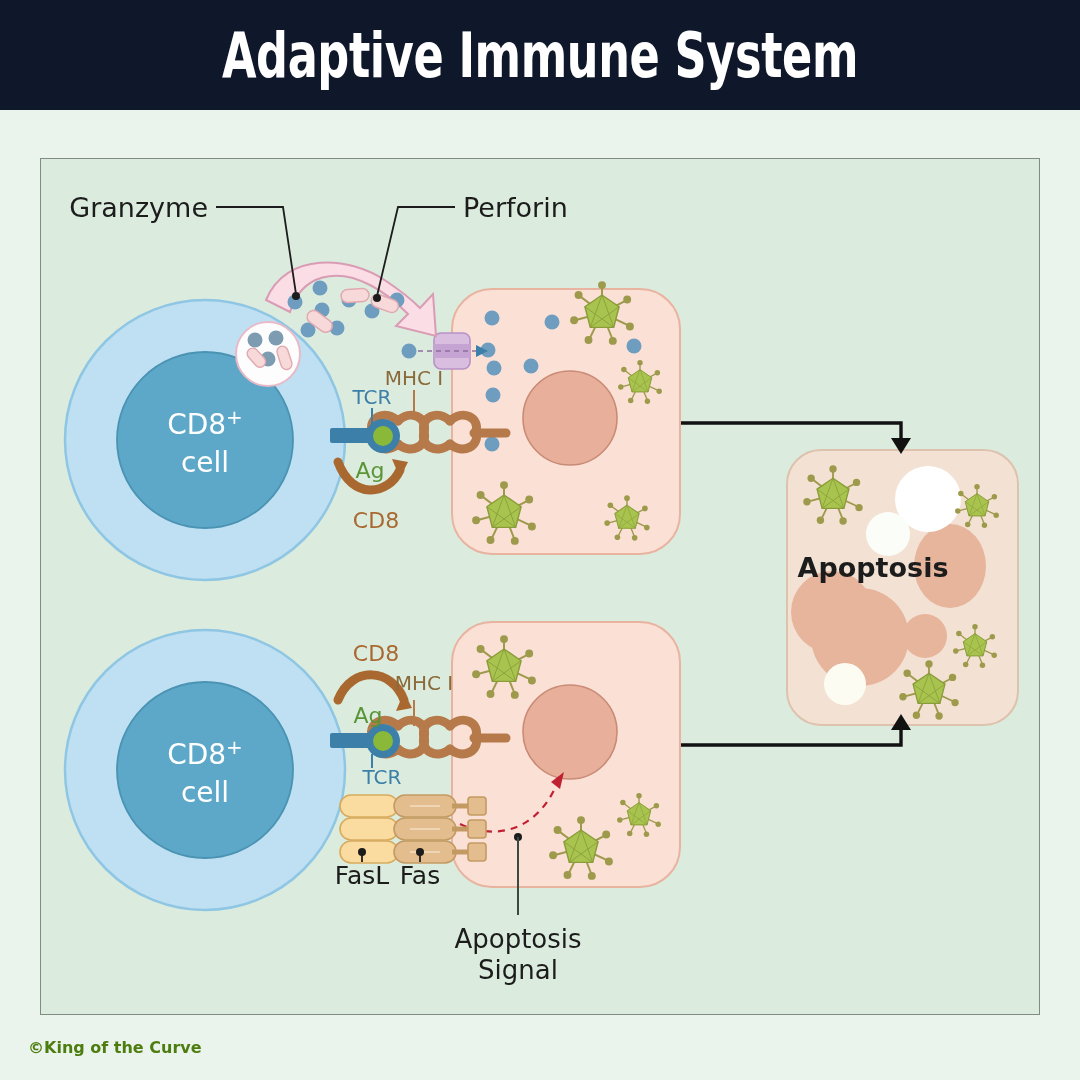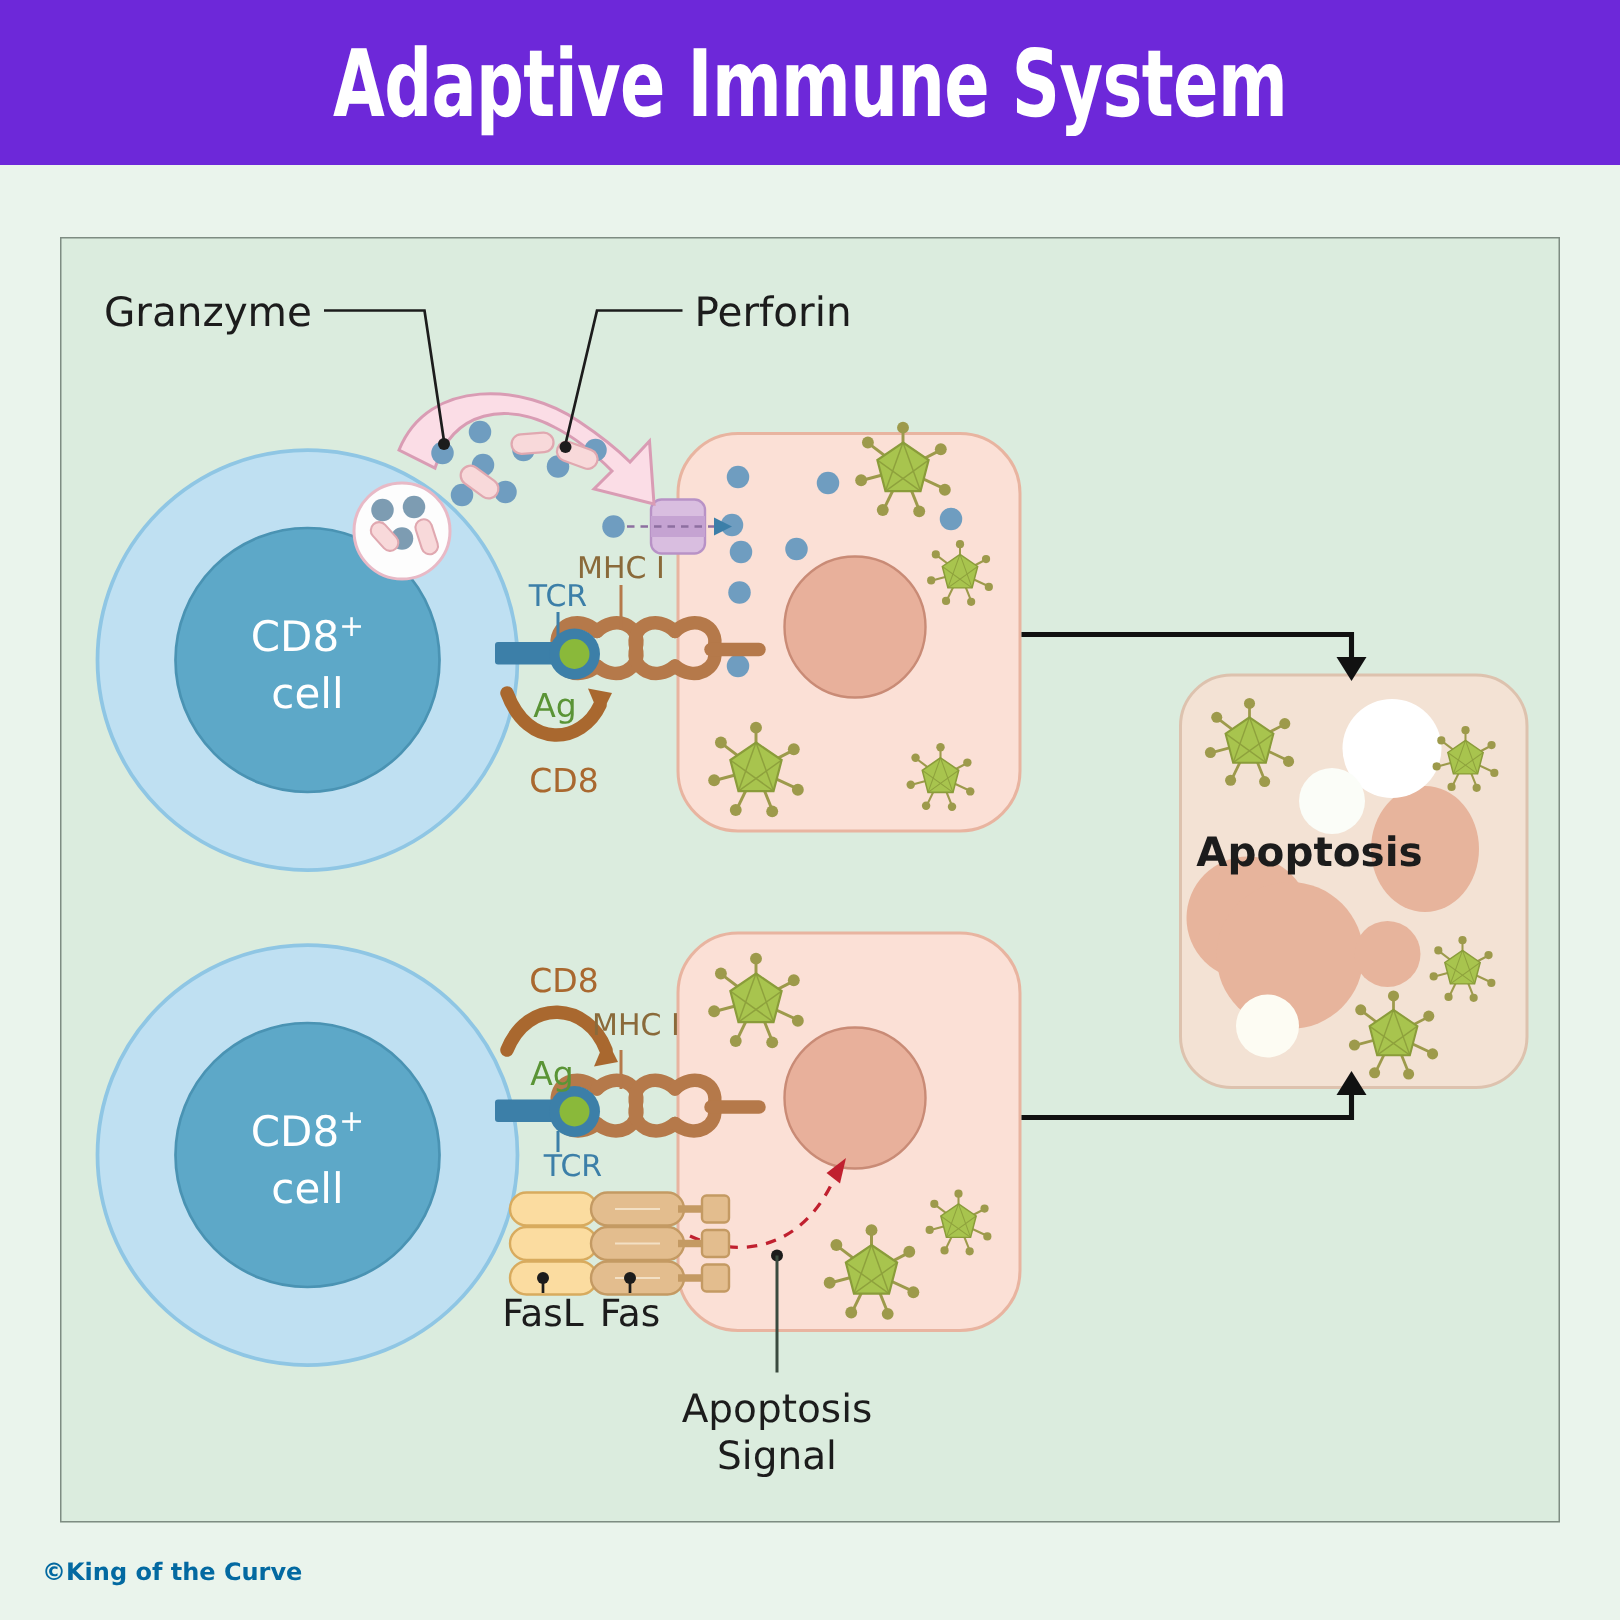--- a/index.html
+++ b/index.html
@@ -5,38 +5,38 @@
   html,body{margin:0;padding:0;}
   body{
     width:1080px;height:1080px;
     background:#eaf4ec;
     font-family:"DejaVu Sans","Liberation Sans",sans-serif;
     overflow:hidden;position:relative;
   }
   #stage{position:absolute;inset:0;width:1080px;height:1080px;}
   #header{
     position:absolute;left:0;top:0;width:1080px;height:110px;
-    background:#6d28d9;
+    background:#0f172a;
   }
   #header-title{
     position:absolute;left:0;top:0;width:1080px;height:110px;
     display:flex;align-items:center;justify-content:center;
     color:#ffffff;font-size:62px;font-weight:bold;
     letter-spacing:-0.5px;
     font-family:"DejaVu Sans Condensed","Liberation Sans Narrow","Liberation Sans",sans-serif;
     transform:scaleX(0.80);transform-origin:center center;
     white-space:nowrap;
   }
   #frame{
     position:absolute;left:40px;top:158px;width:1000px;height:857px;
     background:#dbecde;border:1.5px solid #7e8c82;box-sizing:border-box;
   }
   #copyright{
     position:absolute;left:28px;top:1038px;
-    font-size:16px;font-weight:bold;color:#0369a1;
+    font-size:16px;font-weight:bold;color:#4d7c0f;
     white-space:nowrap;
   }
   svg{display:block;}
   .lbl{font-family:"DejaVu Sans","Liberation Sans",sans-serif;}
 </style>
 </head>
 <body>
 
 <div id="stage">
 

